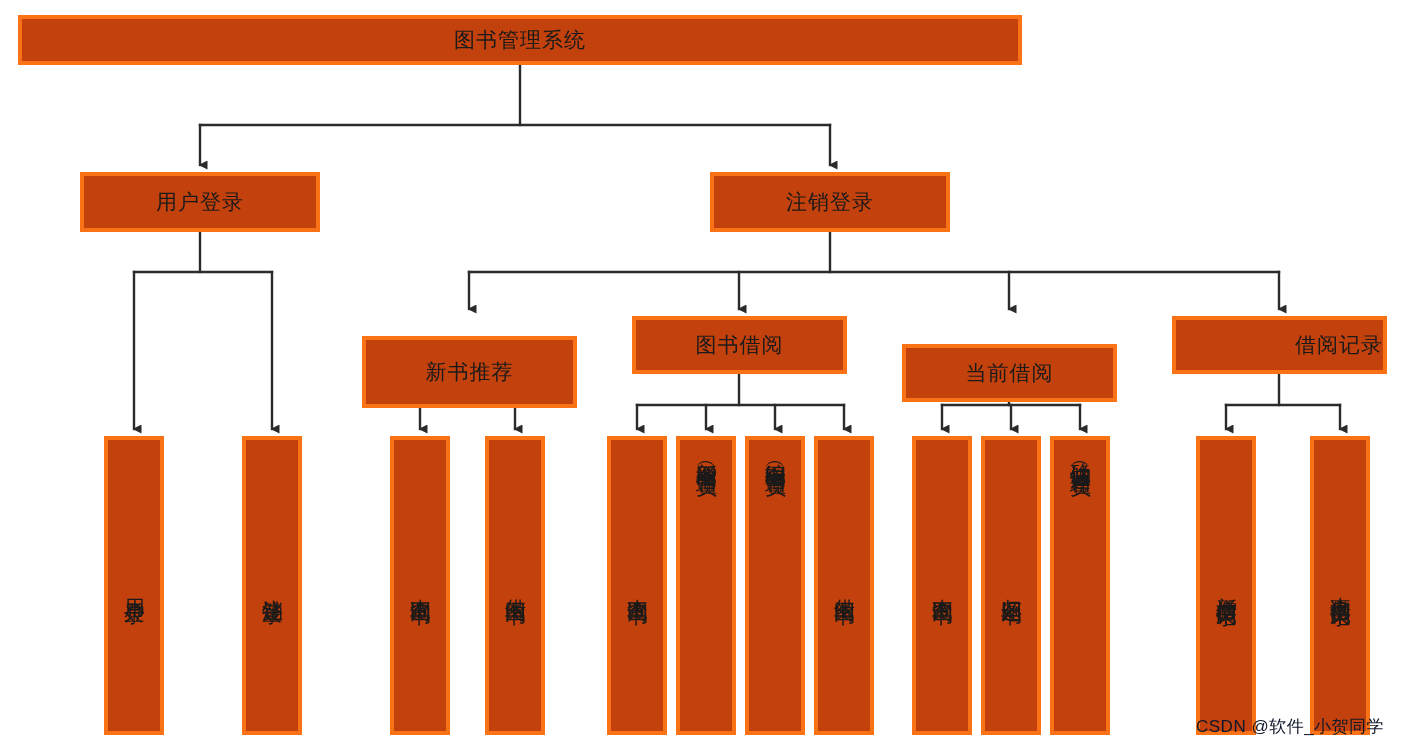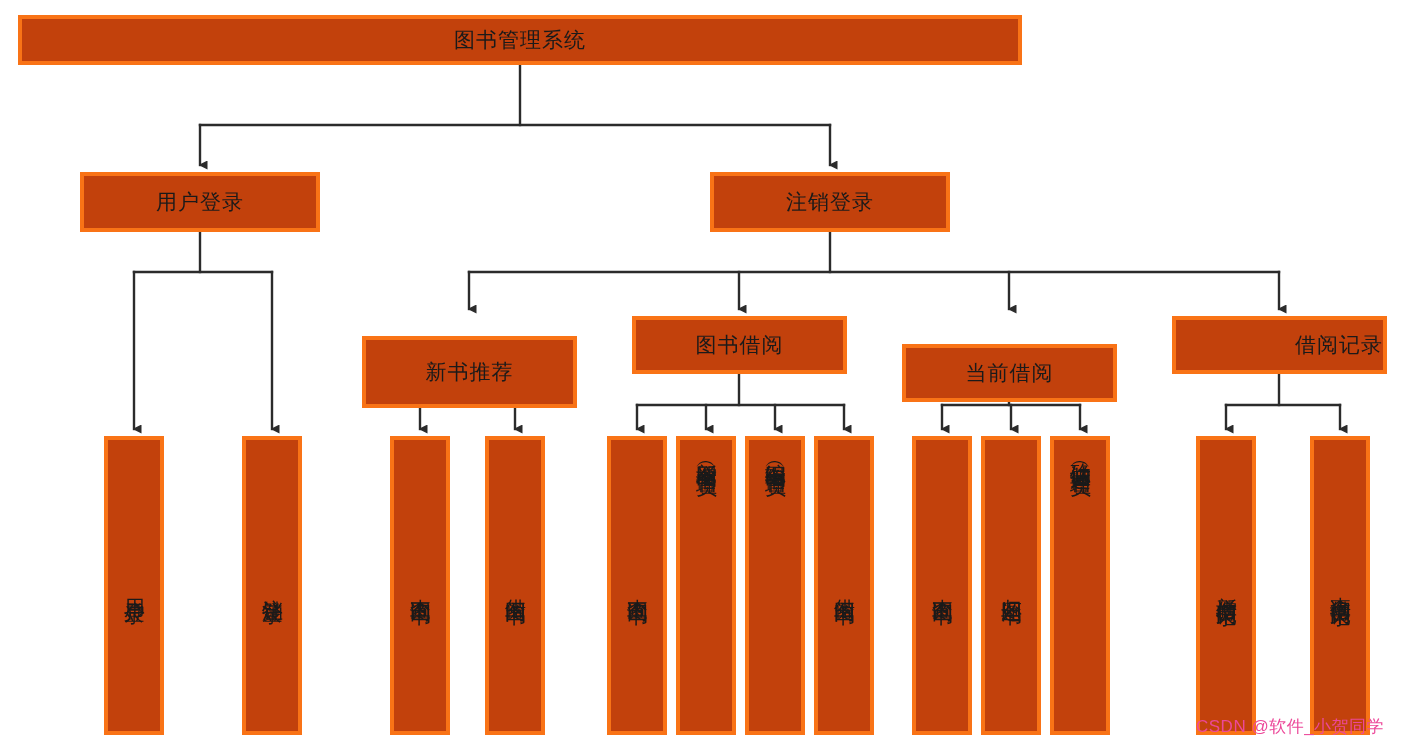--- a/index.html
+++ b/index.html
@@ -49,21 +49,21 @@
     letter-spacing: 2px;
     padding: 6px 0;
     align-items: center;
     justify-content: flex-start;
   }
   .node.vert.centered {
     justify-content: center;
   }
   .watermark {
     position: absolute;
-    color: #ec4899;
+    color: #0f172a;
     font-size: 17px;
     letter-spacing: 0.5px;
     white-space: nowrap;
     user-select: none;
   }
 </style>
 </head>
 <body>
 
 <div id="canvas">

